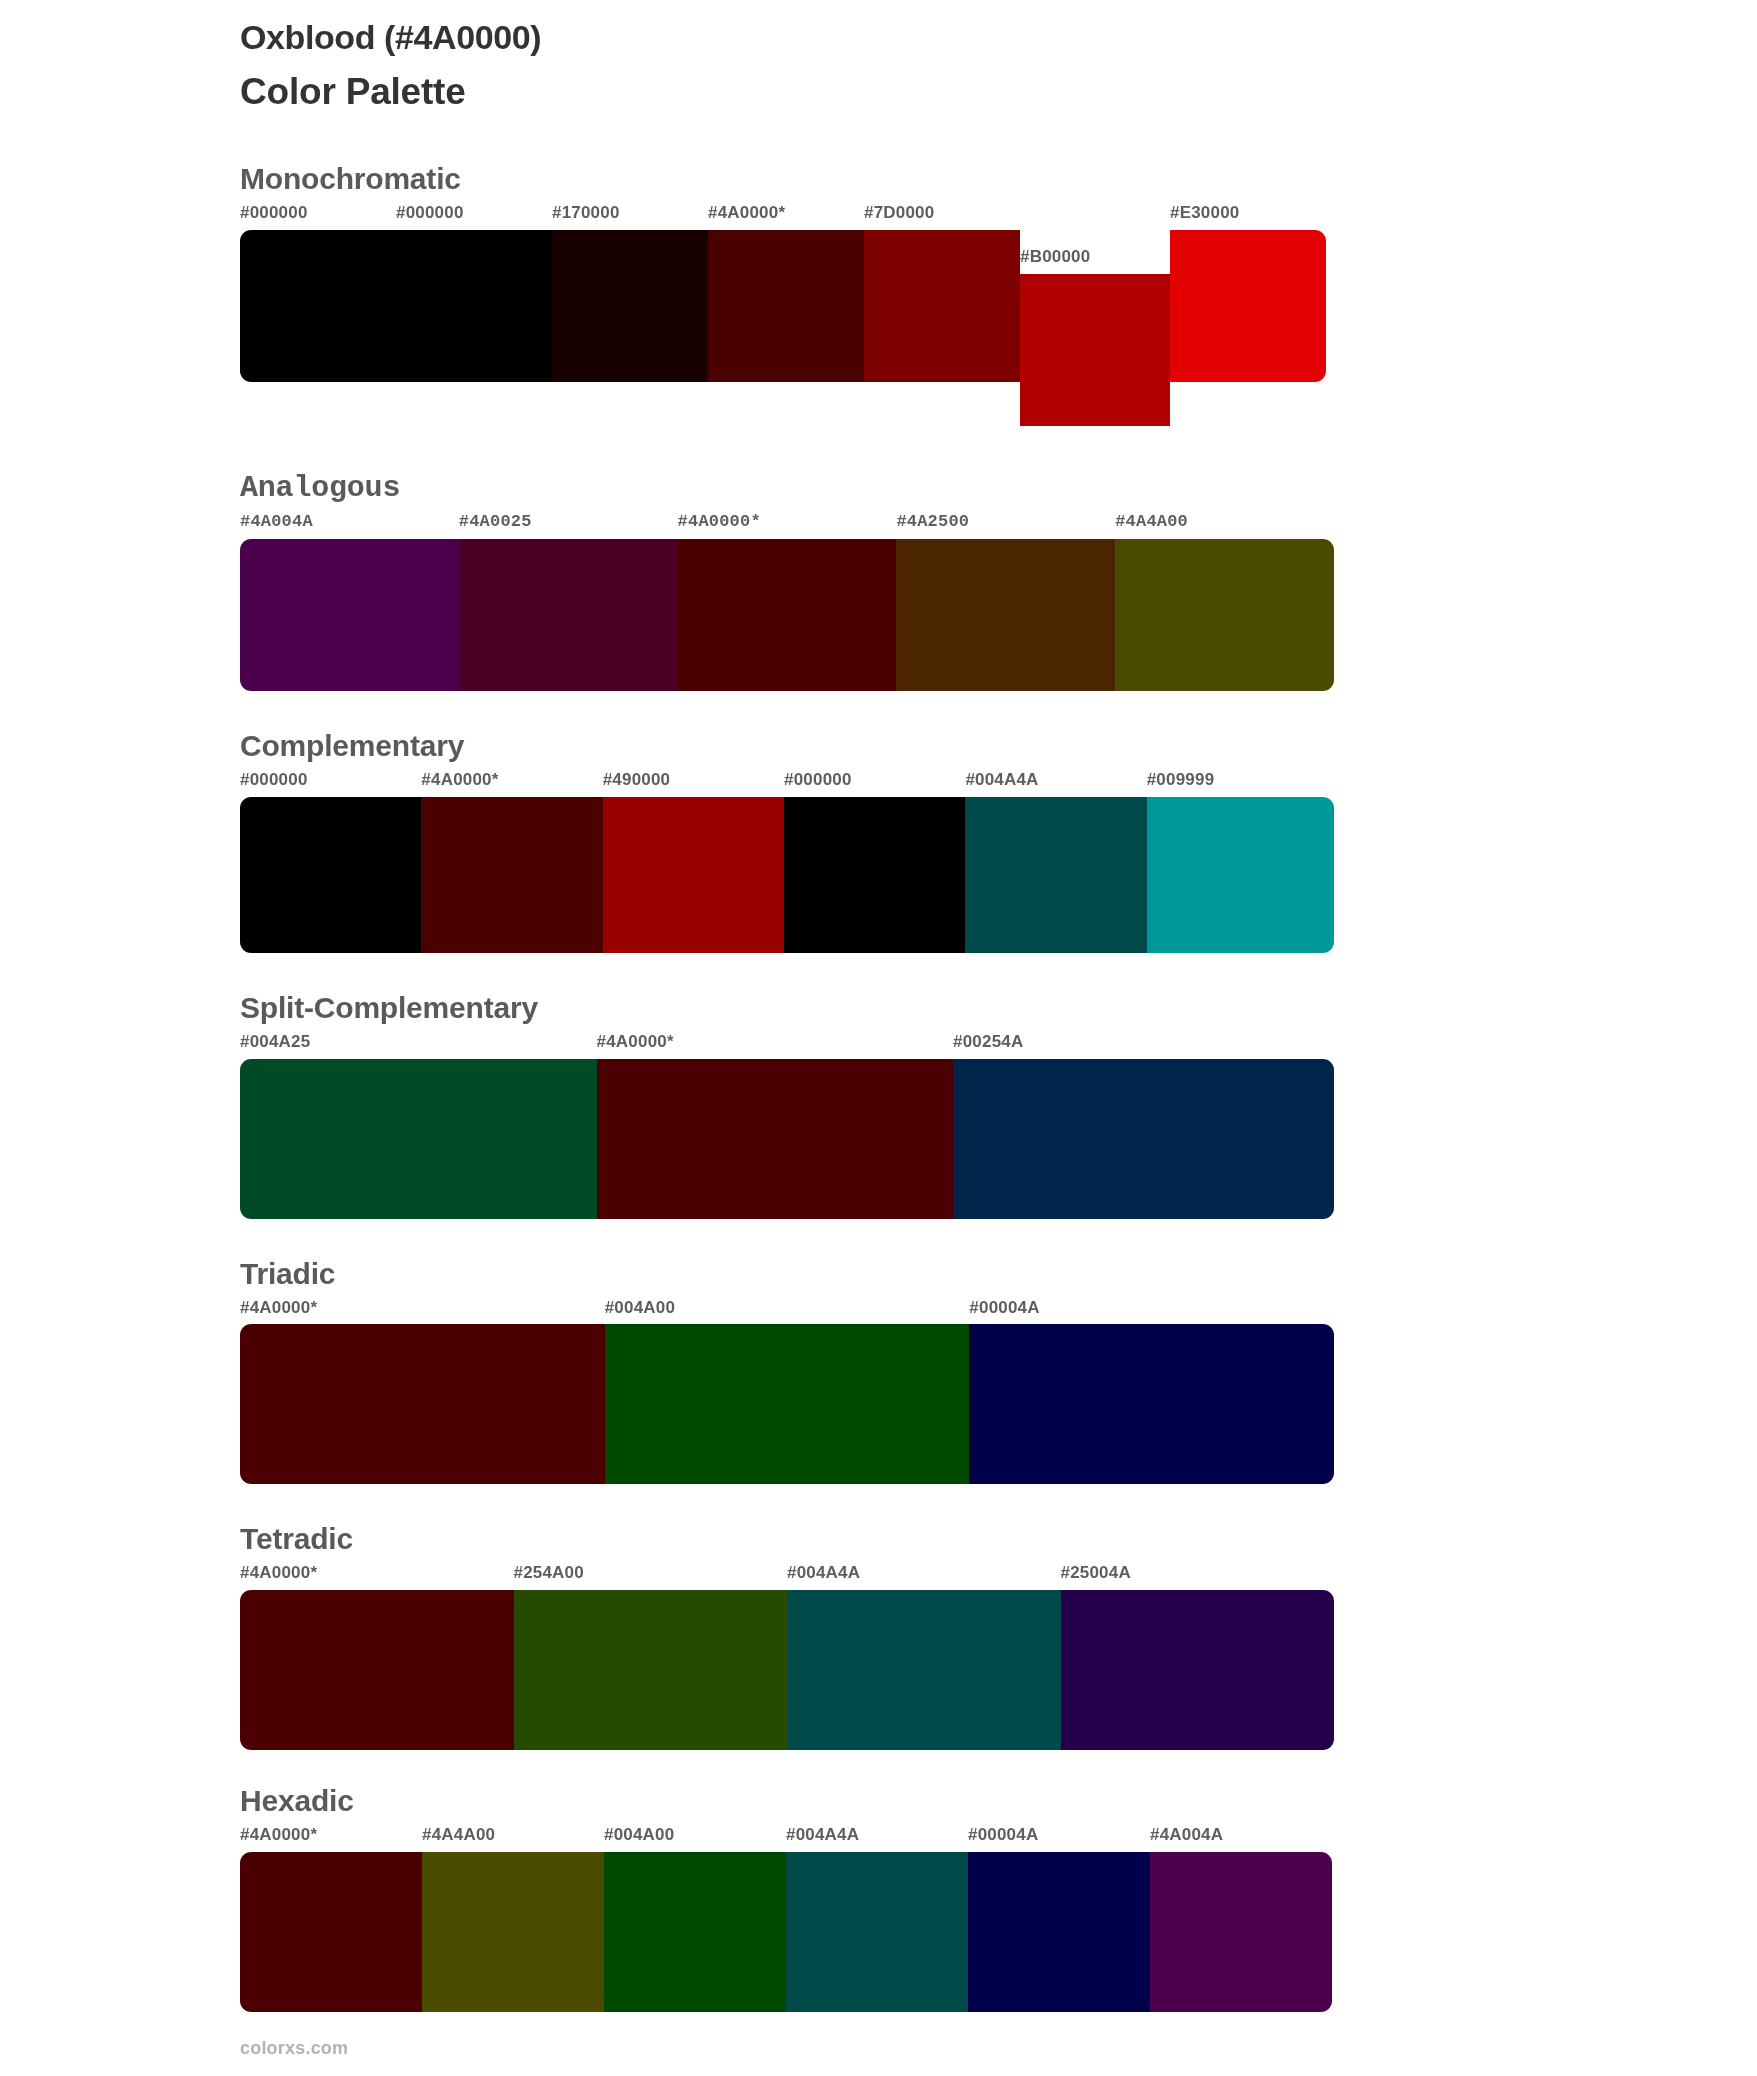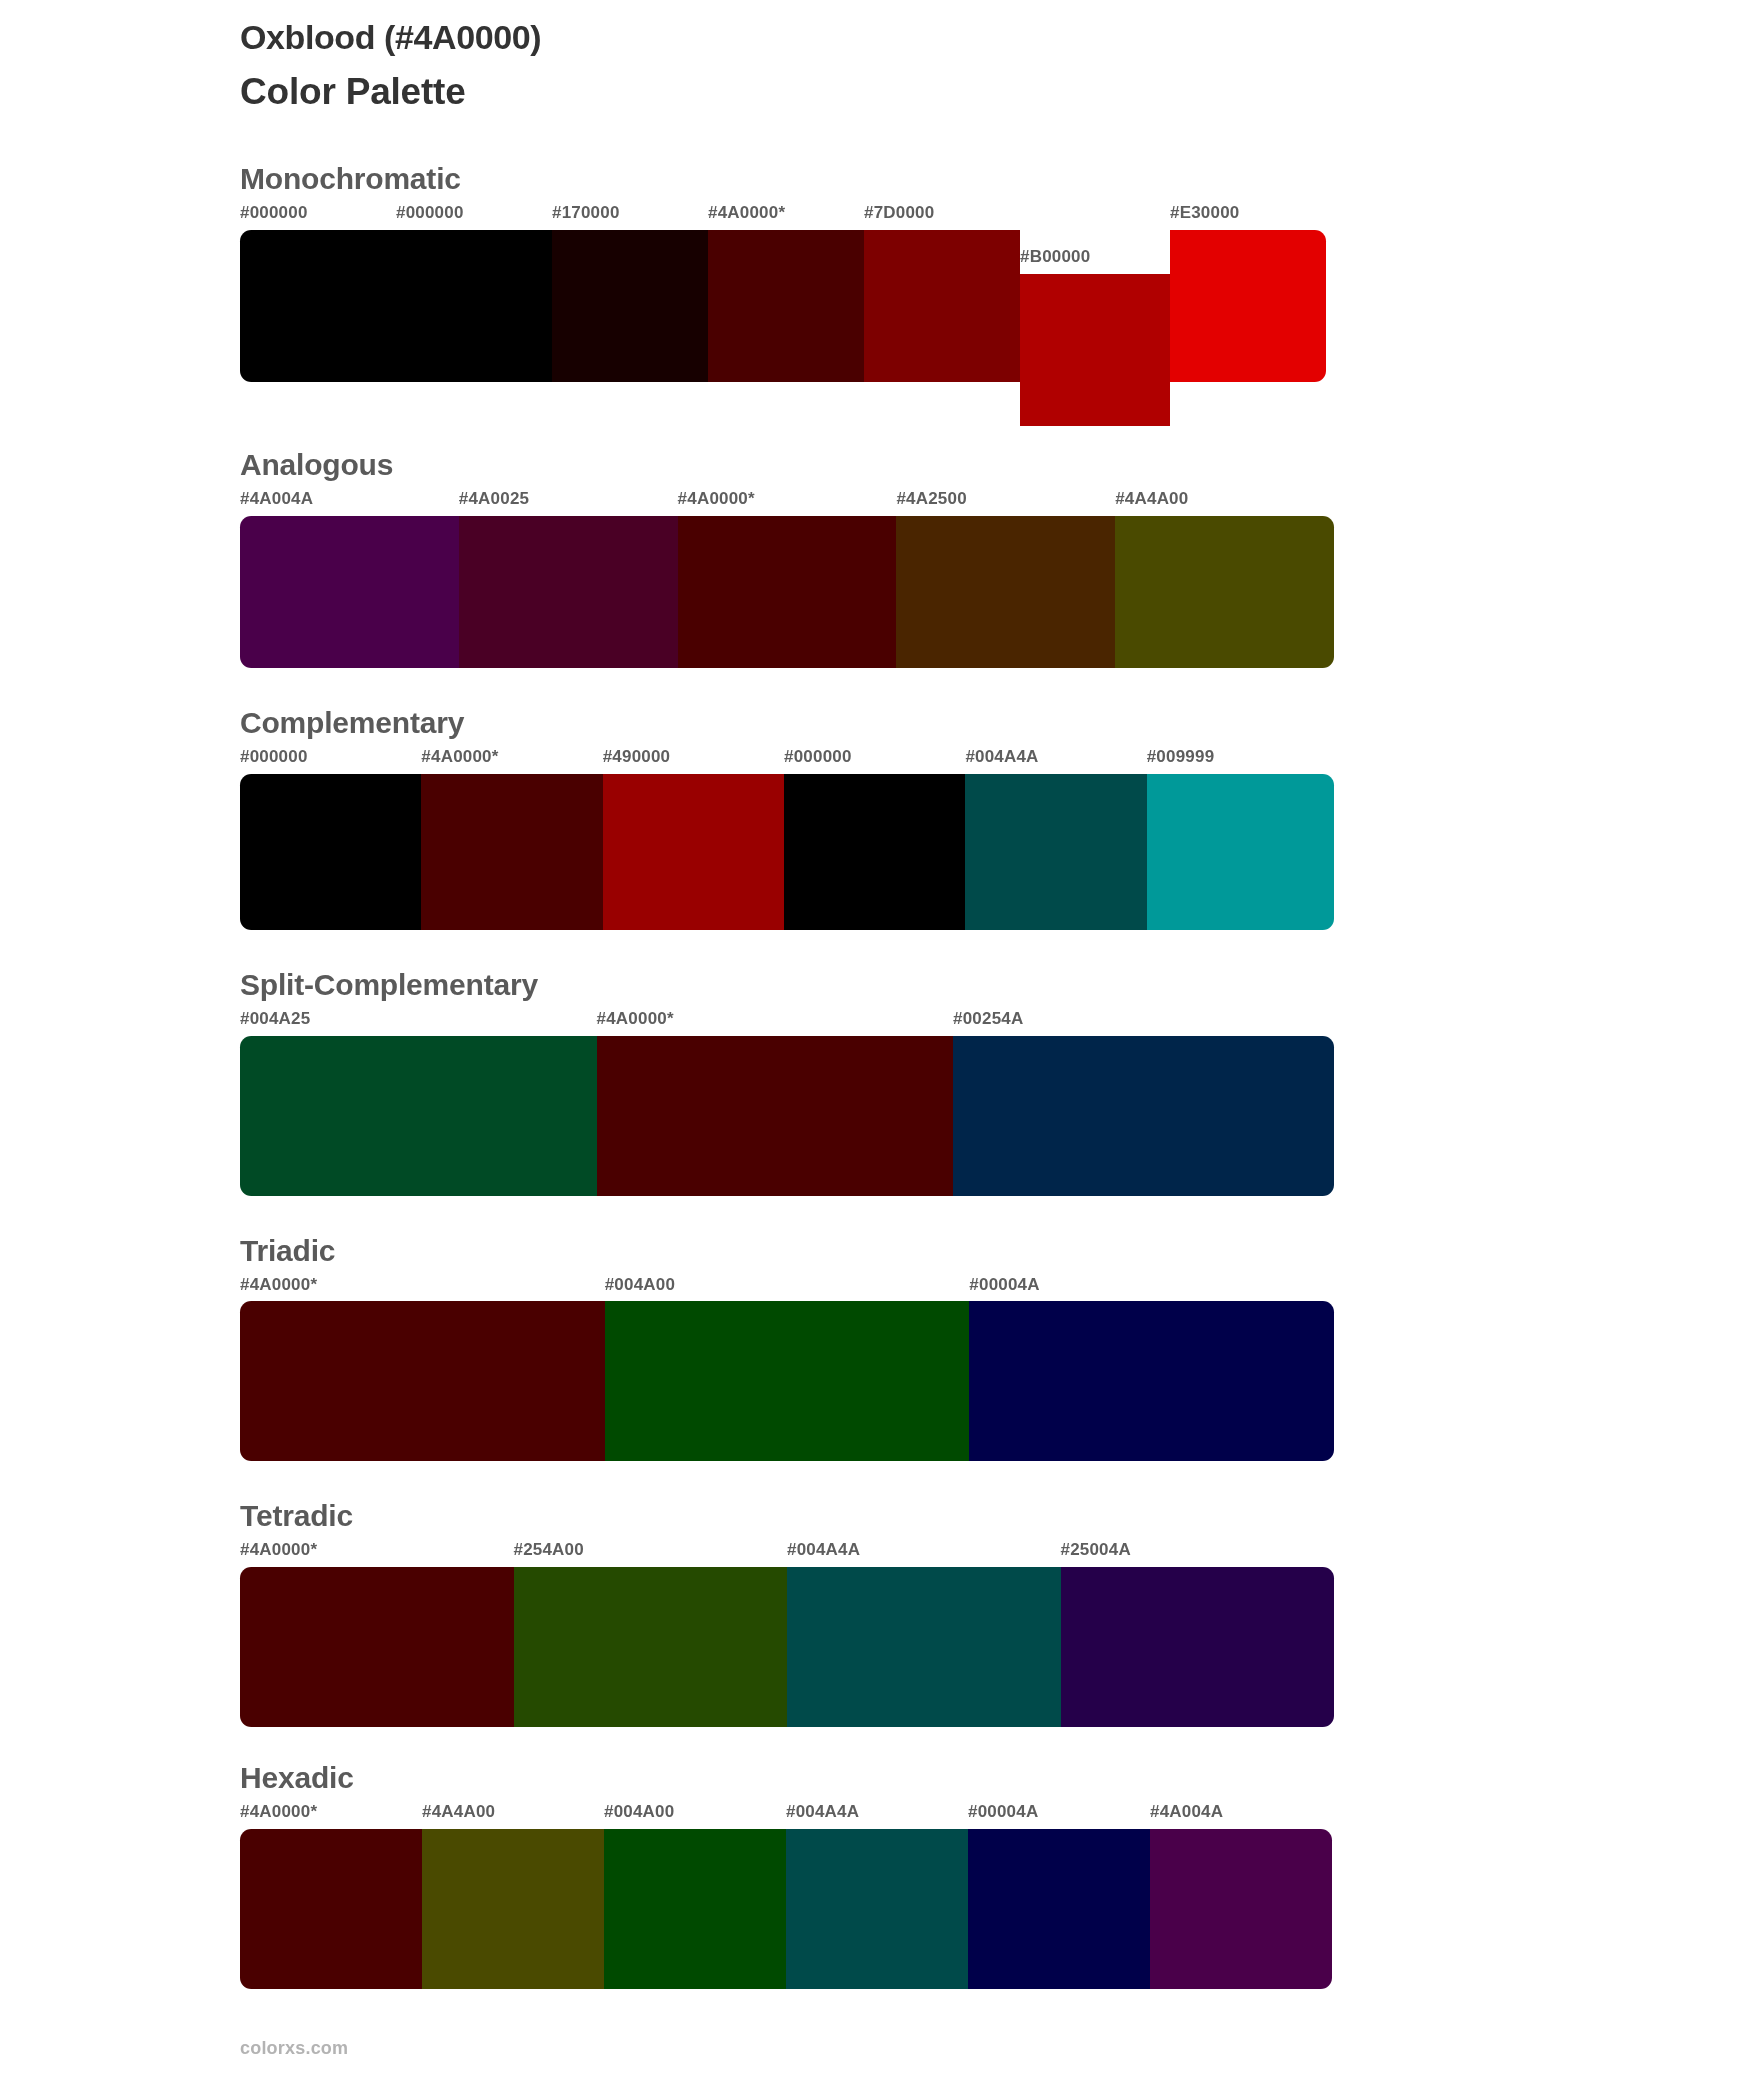--- a/index.html
+++ b/index.html
@@ -132,21 +132,21 @@
           <div class="swatch" style="width: 150px; margin-top: 44px;">
             <div class="swatch-label">#B00000</div>
             <div class="swatch-chip" style="background: rgb(176, 0, 0); height: 152px;"></div>
           </div>
           <div class="swatch" style="width: 156px;">
             <div class="swatch-label">#E30000</div>
             <div class="swatch-chip" style="background: rgb(227, 0, 0); height: 152px;"></div>
           </div>
         </div>
       </div>
-      <div class="section" style="margin-top: 22px;">
+      <div class="section" style="margin-top: 45px; font-family: Liberation Mono, monospace;">
         <div class="section-title">Analogous</div>
         <div class="swatch-row" style="width: 1094px;">
           <div class="swatch" style="width: 219px;">
             <div class="swatch-label">#4A004A</div>
             <div class="swatch-chip" style="background: rgb(74, 0, 74); height: 152px;"></div>
           </div>
           <div class="swatch" style="width: 219px;">
             <div class="swatch-label">#4A0025</div>
             <div class="swatch-chip" style="background: rgb(74, 0, 37); height: 152px;"></div>
           </div>

